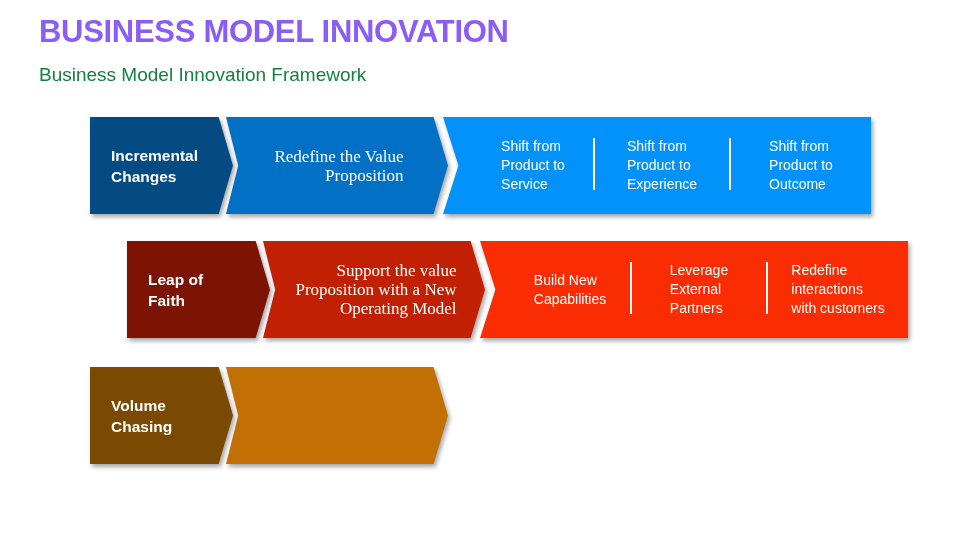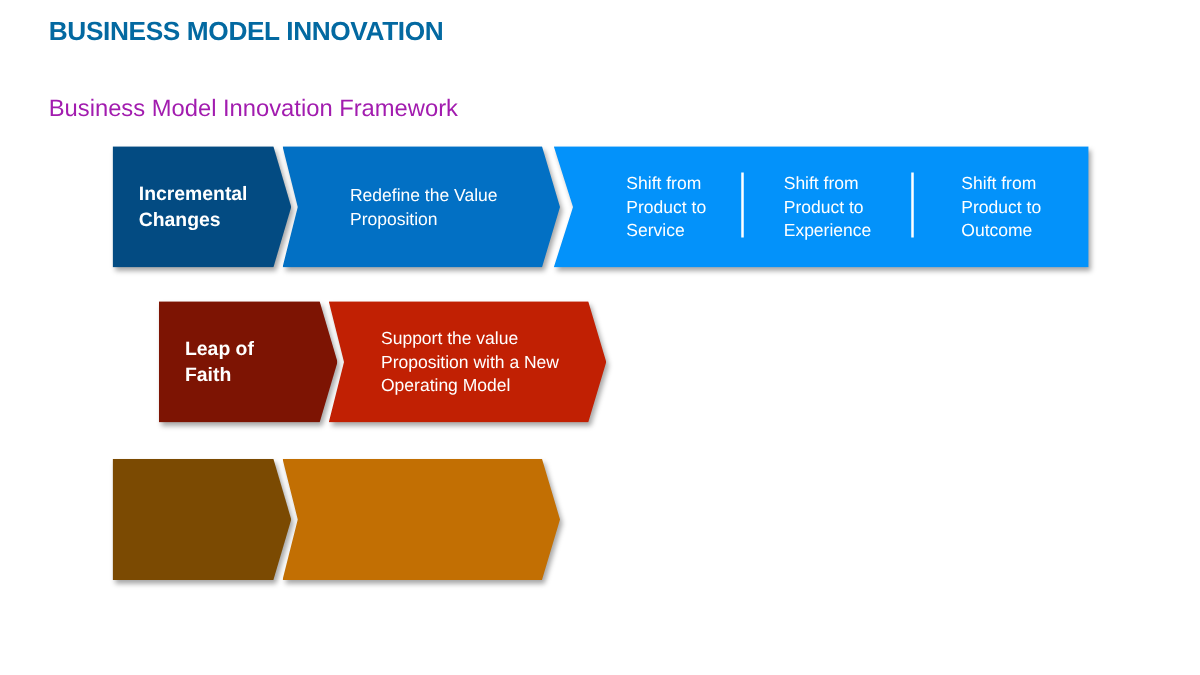--- a/index.html
+++ b/index.html
@@ -1,32 +1,32 @@
 <!DOCTYPE html>
 <html><head>
 <meta charset="utf-8">
 <style>
   html, body { margin:0; padding:0; }
   body { width:960px; height:540px; background:#ffffff; position:relative; overflow:hidden;
          font-family:"Liberation Sans", "DejaVu Sans", sans-serif; }
-  .title { position:absolute; left:39px; top:14px; font-size:21px; font-weight:bold; color:#0369a1;
+  .title { position:absolute; left:39px; top:14px; font-size:31px; font-weight:bold; color:#8b5cf6;
            letter-spacing:-0.3px; white-space:nowrap; }
-  .subtitle { position:absolute; left:39px; top:77px; font-size:19px; color:#a21caf; white-space:nowrap; }
+  .subtitle { position:absolute; left:39px; top:64px; font-size:19px; color:#15803d; white-space:nowrap; }
   .row { position:absolute; left:0; width:960px; height:97px; }
   .shape { position:absolute; top:0; height:97px; filter:drop-shadow(2px 3px 2px rgba(0,0,0,0.35)); }
   .shape .fill { position:absolute; inset:0; }
   .s1 { left:90px; width:143px; }
   .s1 .fill { clip-path:polygon(0 0, 90% 0, 100% 50%, 90% 100%, 0 100%); }
   .s2 { left:226px; width:222px; }
   .s2 .fill { clip-path:polygon(0 0, 93.5% 0, 100% 50%, 93.5% 100%, 0 100%, 5.5% 50%); }
   .s3 { left:443px; width:428px; }
   .s3 .fill { clip-path:polygon(0 0, 100% 0, 100% 100%, 0 100%, 3.6% 50%); }
   .label { position:absolute; color:#fff; font-weight:bold; font-size:15px; line-height:21px; }
   .s1 .label { left:21px; top:0; height:97px; display:flex; align-items:center; font-size:15.5px; }
-  .s2 .label { left:22px; right:18px; top:0; height:97px; display:flex; align-items:center; justify-content:center; text-align:left; font-weight:normal; font-size:14px; line-height:19px; }
+  .s2 .label { left:22px; right:18px; top:0; height:97px; display:flex; align-items:center; justify-content:center; text-align:right; font-weight:normal; font-size:17px; line-height:19px;font-family:Liberation Serif, serif; }
   .cell { position:absolute; top:0; height:97px; display:flex; align-items:center; justify-content:center; color:#fff; font-size:14px; line-height:19px; }
   .c1 { left:20px; width:140px; }
   .c2 { left:151px; width:136px; }
   .c3 { left:288px; width:140px; }
   .divider { position:absolute; top:21px; width:2px; height:52px; background:#ffffff; }
   .d1 { left:150px; }
   .d2 { left:286px; }
   .multiline { white-space:pre-line; }
 </style>
 </head>
@@ -67,22 +67,37 @@
     <div class="fill" style="background: rgb(125, 20, 3);"></div>
     <div class="label multiline">Leap of
 Faith</div>
   </div>
   <div class="shape s2">
     <div class="fill" style="background: rgb(193, 32, 3);"></div>
     <div class="label multiline">Support the value
 Proposition with a New
 Operating Model</div>
   </div>
+  <div class="shape s3">
+    <div class="fill" style="background: rgb(250, 44, 2);"></div>
+    <div class="cell c1 multiline">Build New
+Capabilities</div>
+    <div class="divider d1"></div>
+    <div class="cell c2 multiline">Leverage
+External
+Partners</div>
+    <div class="divider d2"></div>
+    <div class="cell c3 multiline">Redefine
+interactions
+with customers</div>
+  </div>
 </div>
 
 <div class="row" style="top:367px;">
   <div class="shape s1">
     <div class="fill" style="background: rgb(123, 74, 2);"></div>
+    <div class="label multiline">Volume
+Chasing</div>
   </div>
   <div class="shape s2">
     <div class="fill" style="background: rgb(194, 111, 3);"></div>
   </div>
 </div>
 
 </body></html>

